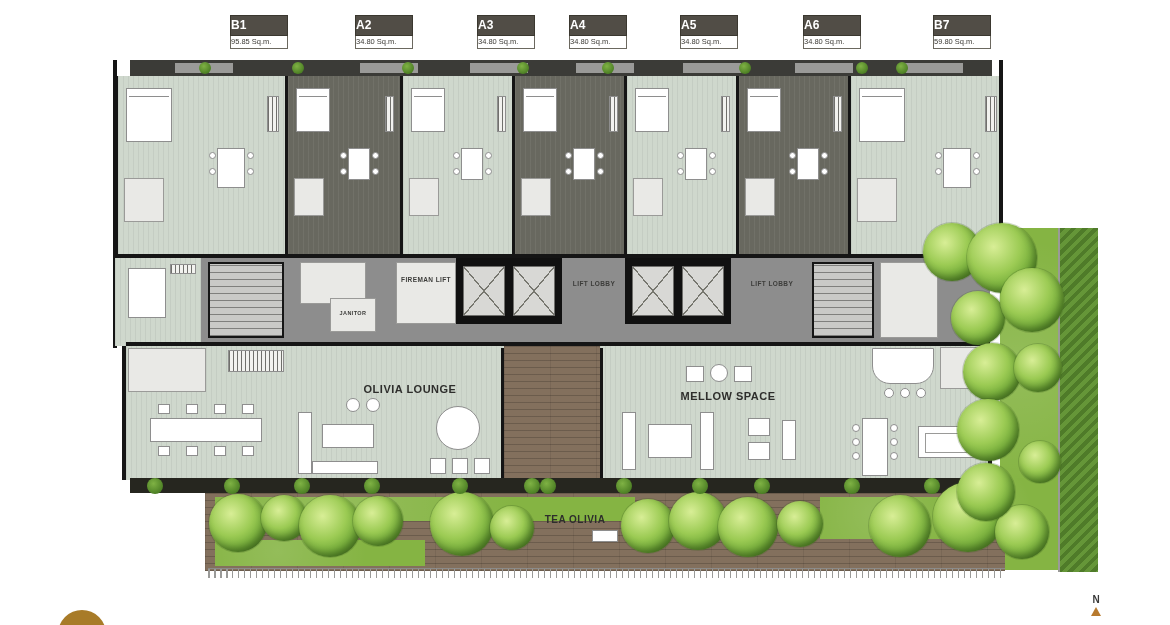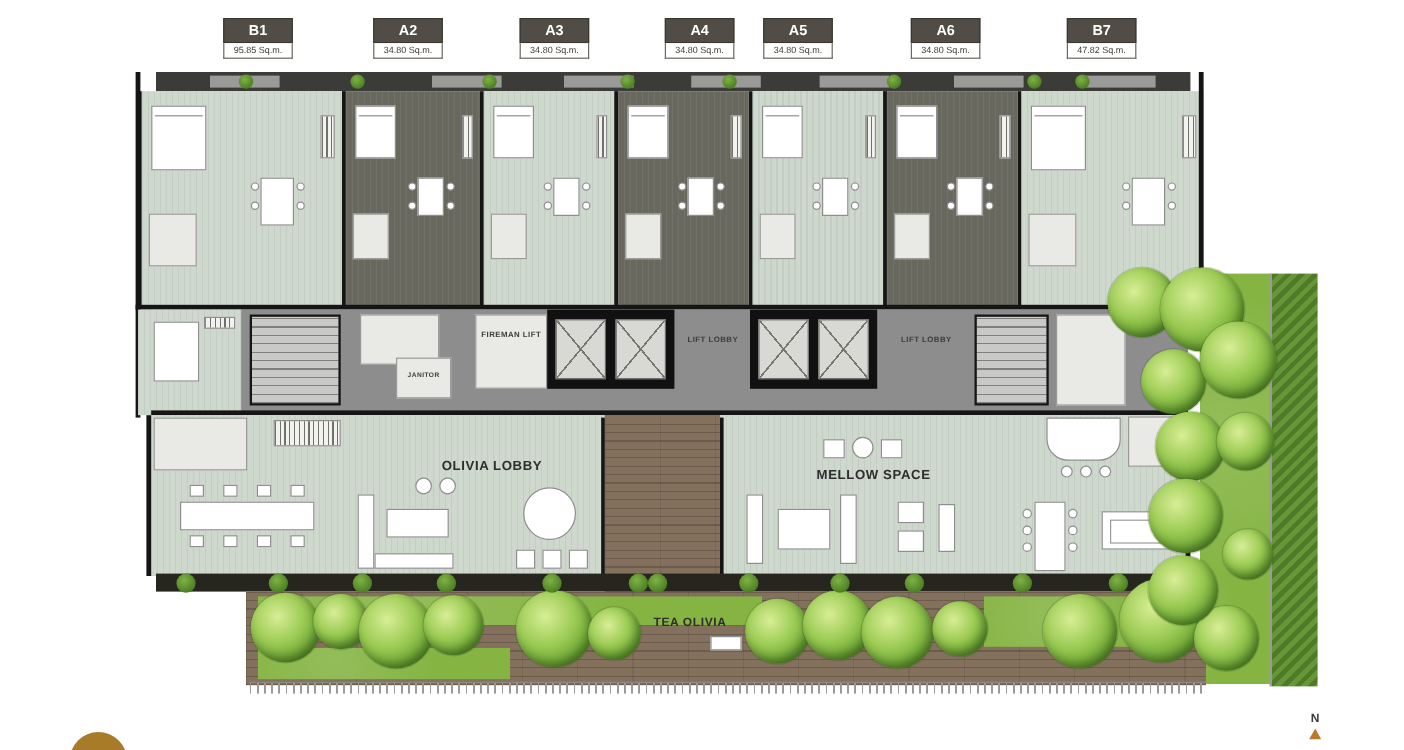--- a/index.html
+++ b/index.html
@@ -1,19 +1,19 @@
 <!DOCTYPE html>
 <html><head>
 <meta charset="utf-8">
 <style>
   html,body{margin:0;padding:0;background:#ffffff;font-family:"Liberation Sans",sans-serif;}
   #stage{position:relative;width:1170px;height:625px;background:#ffffff;overflow:hidden;}
   .abs{position:absolute;}
   
-  .ulabel{position:absolute;top:15px;width:58px;text-align:center;}
+  .ulabel{position:absolute;top:15px;width:58px;text-align:left;margin-left:44px;}
   .ulabel-id{background:#514d46;color:#ffffff;font-size:12px;font-weight:bold;line-height:19px;height:19px;border:1px solid #3a372f;}
   .ulabel-area{background:#ffffff;color:#3c3a35;font-size:7.5px;line-height:12px;height:12px;border:1px solid #6b685f;border-top:none;}
   
   .floor-l{background-color:#cfd8cd;background-image:repeating-linear-gradient(90deg,rgba(0,0,0,.05) 0 1px,transparent 1px 5px);}
   .floor-d{background-color:#68685f;background-image:repeating-linear-gradient(90deg,rgba(255,255,255,.06) 0 1px,transparent 1px 5px);}
   .corridor{background:#8d8d8d;}
   .wall{background:#151515;}
   .fw{background:#ffffff;border:1px solid #8e8e8e;box-sizing:border-box;}
   .fg{background:#e9e9e6;border:1px solid #9a9a98;box-sizing:border-box;}
   .hatch{background-color:#f2f2ef;background-image:repeating-linear-gradient(90deg,#70706c 0 1px,transparent 1px 4px);border:1px solid #8e8e8e;box-sizing:border-box;}
@@ -43,35 +43,35 @@
     <div class="ulabel-area">95.85 Sq.m.</div>
   </div>
   <div class="ulabel" style="left:311px">
     <div class="ulabel-id">A2</div>
     <div class="ulabel-area">34.80 Sq.m.</div>
   </div>
   <div class="ulabel" style="left:433px">
     <div class="ulabel-id">A3</div>
     <div class="ulabel-area">34.80 Sq.m.</div>
   </div>
-  <div class="ulabel" style="left:554px">
+  <div class="ulabel" style="left:525px">
     <div class="ulabel-id">A4</div>
     <div class="ulabel-area">34.80 Sq.m.</div>
   </div>
   <div class="ulabel" style="left:636px">
     <div class="ulabel-id">A5</div>
     <div class="ulabel-area">34.80 Sq.m.</div>
   </div>
   <div class="ulabel" style="left:759px">
     <div class="ulabel-id">A6</div>
     <div class="ulabel-area">34.80 Sq.m.</div>
   </div>
   <div class="ulabel" style="left:889px">
     <div class="ulabel-id">B7</div>
-    <div class="ulabel-area">47.82 Sq.m.</div>
+    <div class="ulabel-area">59.80 Sq.m.</div>
   </div>
 
   <div class="abs lawn" style="left:1000px;top:228px;width:60px;height:340px"></div>
   <div class="abs lawn" style="left:930px;top:478px;width:130px;height:92px"></div>
   <div class="abs hedge" style="left:1058px;top:228px;width:38px;height:344px"></div>
 
   <div class="abs" style="left:130px;top:60px;width:862px;height:16px;background:#3b3b37"></div>
   <div class="abs" style="left:175px;top:63px;width:58px;height:10px;background:#9a9a98"></div>
   <div class="abs" style="left:360px;top:63px;width:58px;height:10px;background:#9a9a98"></div>
   <div class="abs" style="left:470px;top:63px;width:58px;height:10px;background:#9a9a98"></div>
@@ -222,21 +222,21 @@
   <div class="abs fw" style="left:242px;top:446px;width:12px;height:10px"></div>
   <div class="abs fw" style="left:298px;top:412px;width:14px;height:62px"></div>
   <div class="abs fw" style="left:312px;top:461px;width:66px;height:13px"></div>
   <div class="abs fw" style="left:322px;top:424px;width:52px;height:24px"></div>
   <div class="abs fw" style="left:346px;top:398px;width:14px;height:14px;border-radius:50%"></div>
   <div class="abs fw" style="left:366px;top:398px;width:14px;height:14px;border-radius:50%"></div>
   <div class="abs fw" style="left:436px;top:406px;width:44px;height:44px;border-radius:50%"></div>
   <div class="abs fw" style="left:430px;top:458px;width:16px;height:16px"></div>
   <div class="abs fw" style="left:452px;top:458px;width:16px;height:16px"></div>
   <div class="abs fw" style="left:474px;top:458px;width:16px;height:16px"></div>
-  <div class="rtext" style="left:330px;top:383px;width:160px;font-size:11px">OLIVIA LOBBY</div>
+  <div class="rtext" style="left:330px;top:383px;width:160px;font-size:11px">OLIVIA LOUNGE</div>
 
   <div class="abs fw" style="left:622px;top:412px;width:14px;height:58px"></div>
   <div class="abs fw" style="left:700px;top:412px;width:14px;height:58px"></div>
   <div class="abs fw" style="left:648px;top:424px;width:44px;height:34px"></div>
   <div class="abs fw" style="left:686px;top:366px;width:18px;height:16px"></div>
   <div class="abs fw" style="left:710px;top:364px;width:18px;height:18px;border-radius:50%"></div>
   <div class="abs fw" style="left:734px;top:366px;width:18px;height:16px"></div>
   <div class="abs fw" style="left:748px;top:418px;width:22px;height:18px"></div>
   <div class="abs fw" style="left:748px;top:442px;width:22px;height:18px"></div>
   <div class="abs fw" style="left:782px;top:420px;width:14px;height:40px"></div>

